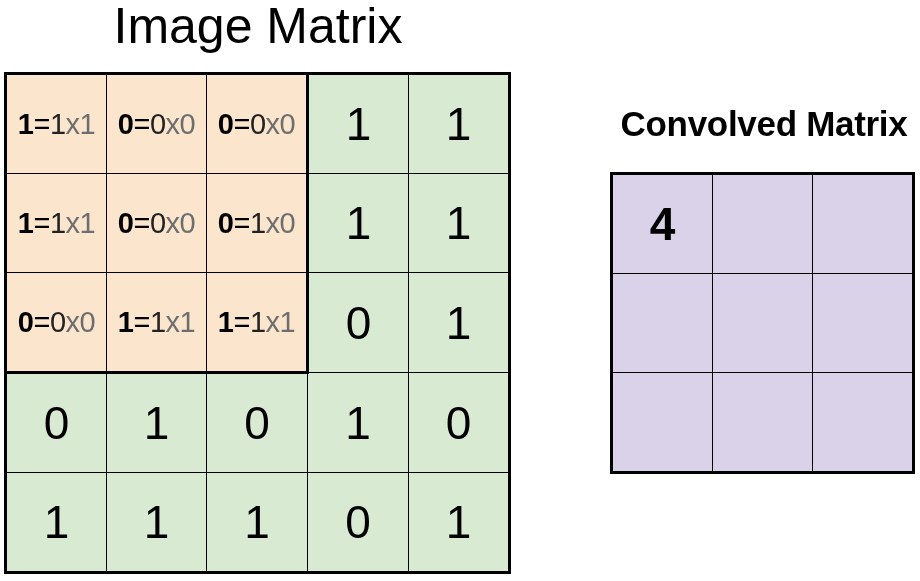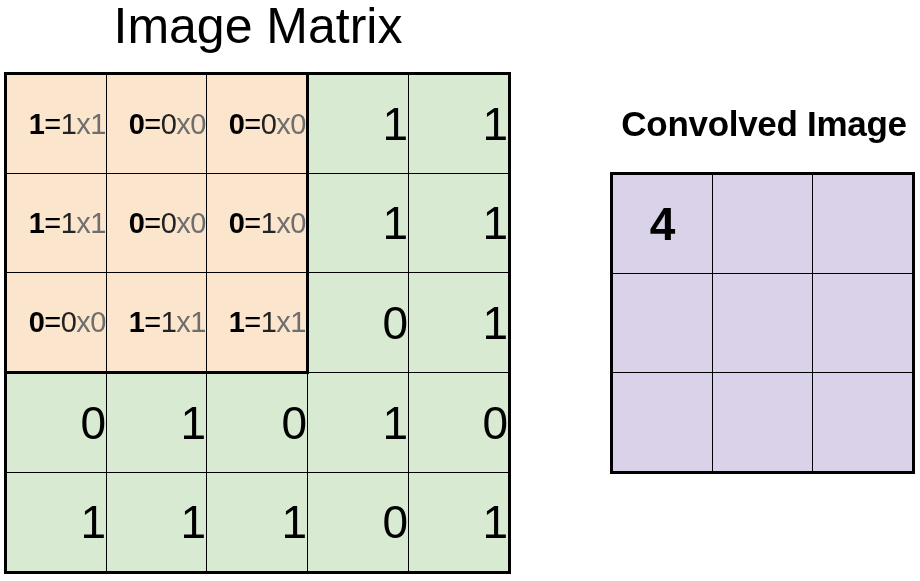--- a/index.html
+++ b/index.html
@@ -6,21 +6,21 @@
   body { width: 920px; height: 581px; position: relative; overflow: hidden;
          font-family: "Liberation Sans", sans-serif; color: #000; }
   .title-image { position: absolute; left: 0; top: -4px; width: 516px; text-align: center;
                  font-size: 50px; font-weight: normal; line-height: 60px; }
   .title-conv { position: absolute; left: 608px; top: 103px; width: 312px; text-align: center;
                 font-size: 35px; font-weight: bold; line-height: 42px; letter-spacing: -0.3px; }
 
   .matrix { position: absolute; border-collapse: collapse; table-layout: fixed; }
   .matrix td { border: 1.5px solid #000; padding: 0; text-align: center; vertical-align: middle; }
   #image-matrix { left: 4px; top: 72px; border: 3px solid #000; }
-  #image-matrix td { width: 99px; height: 98px; background: #d9ead3; font-size: 46px; text-align: right; }
+  #image-matrix td { width: 99px; height: 98px; background: #d9ead3; font-size: 46px; }
   #image-matrix td.kernel { background: #fce5cd; font-size: 29px; letter-spacing: -0.5px; }
   #image-matrix td.k-right { border-right: 3px solid #000; }
   #image-matrix td.k-bottom { border-bottom: 3px solid #000; }
   .res { font-weight: bold; color: #000; }
   .eq { color: #000; }
   .a { color: #222; }
   .x, .b { color: #6e6e6e; }
 
   #conv-matrix { left: 610px; top: 172px; border: 3px solid #000; }
   #conv-matrix td { width: 99px; height: 98px; background: #d9d2e9; font-size: 46px; font-weight: bold; }
@@ -63,21 +63,21 @@
   <tr>
     <td>1</td>
     <td>1</td>
     <td>1</td>
     <td>0</td>
     <td>1</td>
   </tr>
 </tbody>
   </table>
 
-<div class="title-conv">Convolved Image</div>
+<div class="title-conv">Convolved Matrix</div>
 
 <table class="matrix" id="conv-matrix">
   <tbody>
       <tr>
     <td>4</td>
     <td></td>
     <td></td>
   </tr>
   <tr>
     <td></td>

